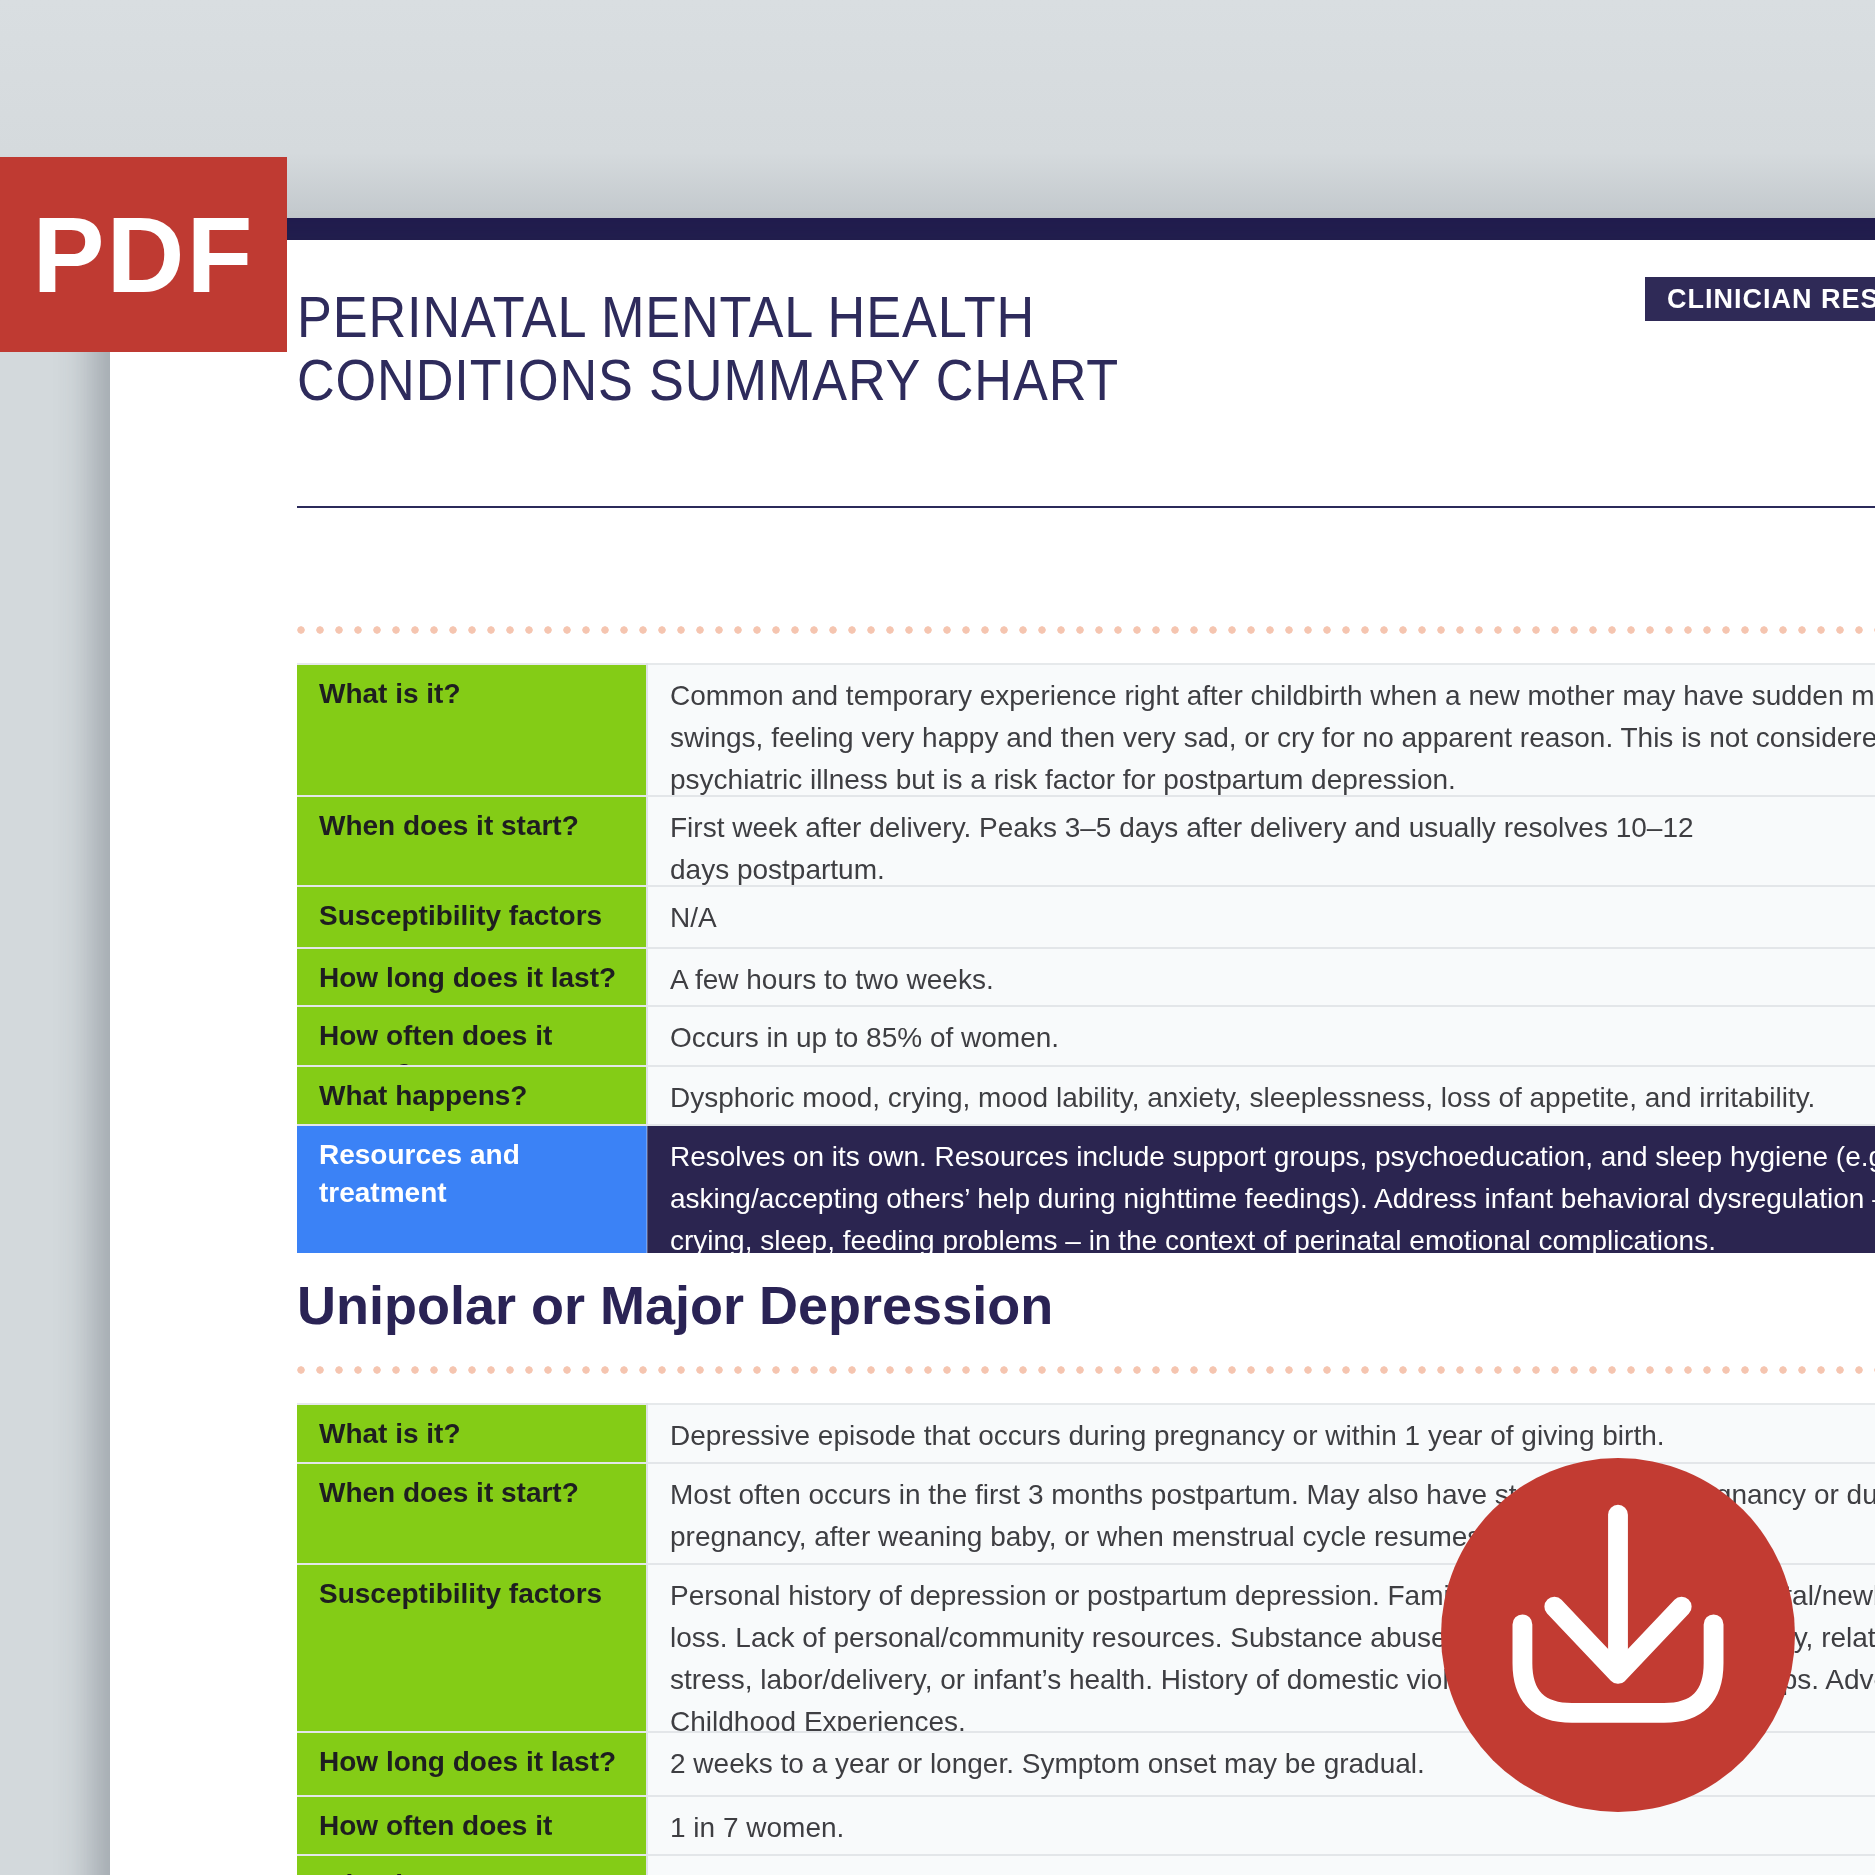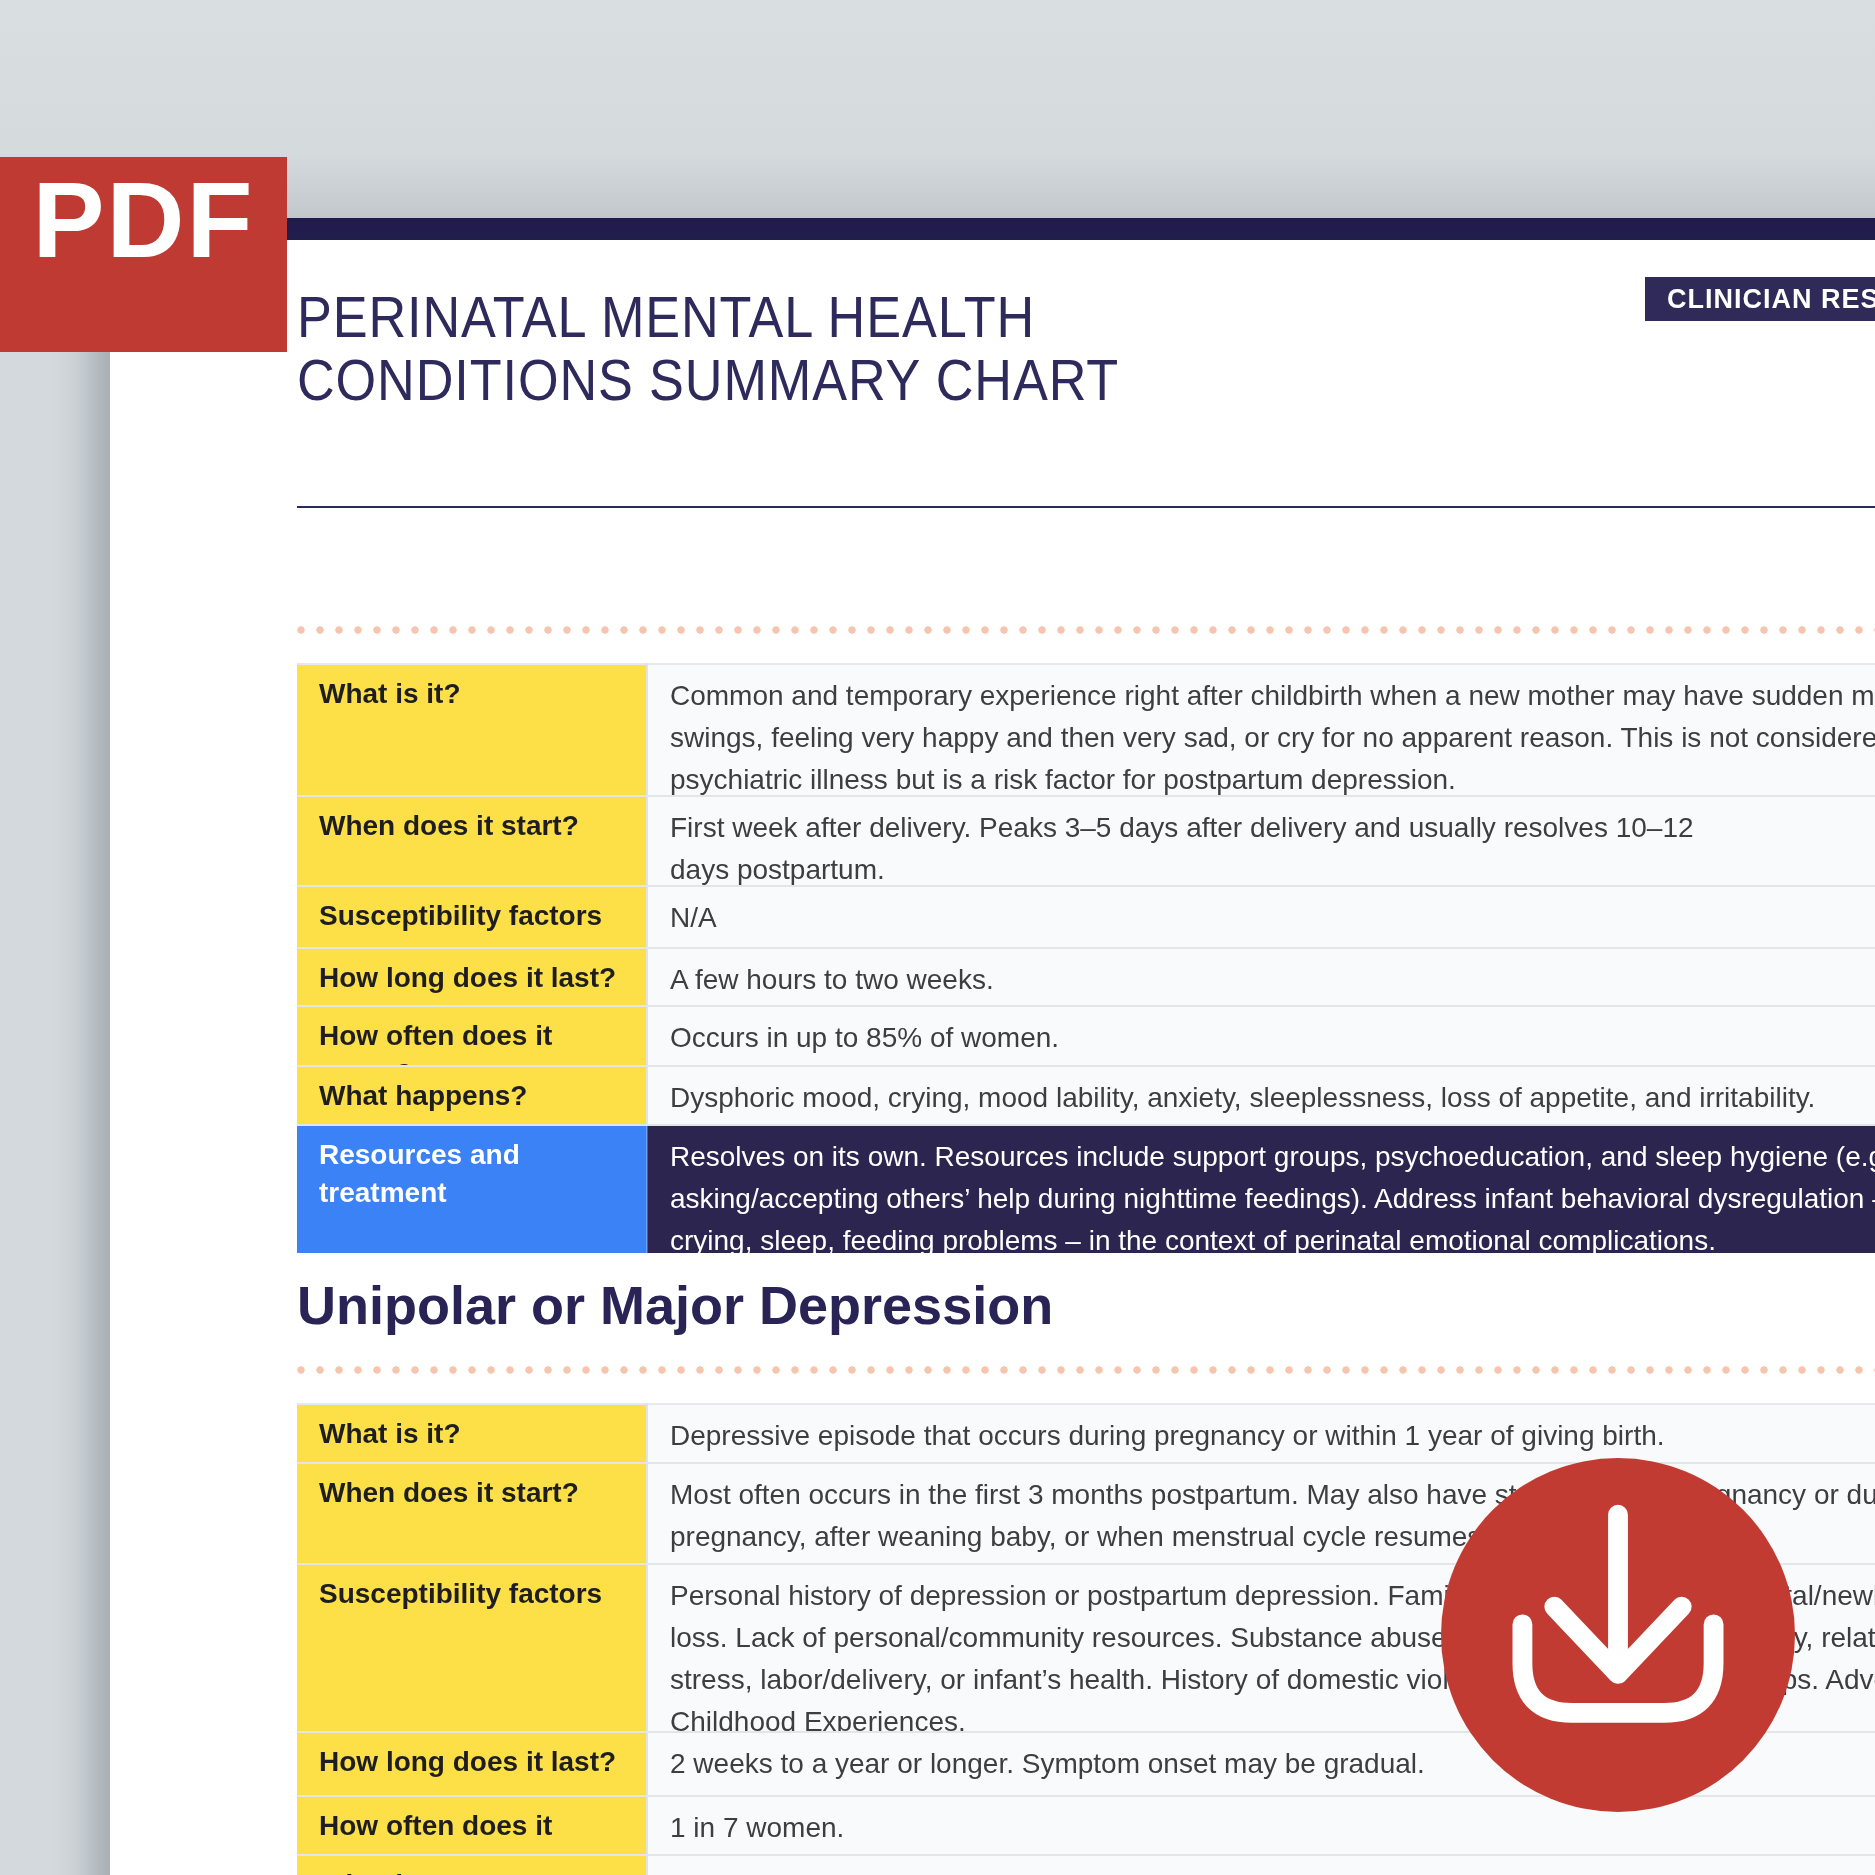--- a/index.html
+++ b/index.html
@@ -13,21 +13,21 @@
     position:absolute;left:0;top:0;width:1875px;height:218px;
     background:linear-gradient(to bottom,#d9dee1 0%,#d5dadd 70%,#c2c8cc 100%);
   }
   .navy-bar{
     position:absolute;left:0;top:218px;width:1875px;height:23px;
     background:#211c4e;
   }
   .pdf-badge{
     position:absolute;left:0;top:157px;width:287px;height:195px;
     background:#bf3a32;color:#ffffff;
-    display:flex;align-items:flex-start;justify-content:center;
+    display:flex;align-items:center;justify-content:center;
     font-size:108px;font-weight:bold;letter-spacing:2px;
     z-index:30;
   }
   
   .page{
     position:absolute;left:110px;top:240px;width:1900px;height:1700px;
     background:#ffffff;
     box-shadow:-18px 10px 34px rgba(45,55,70,0.30);
   }
   .ribbon{
@@ -57,21 +57,21 @@
     background-size:19px 8px;background-repeat:repeat-x;
   }
   
   table.chart{
     position:absolute;left:187px;border-collapse:collapse;table-layout:fixed;
     width:1691px;
     border-top:2px solid #e6e9eb;
   }
   td{padding:0;vertical-align:top;}
   td.lbl{
-    width:349px;background:#fde047;
+    width:349px;background:#84cc16;
     border-right:2px solid #dfe3e6;border-bottom:2px solid #e3e6e9;
     font-weight:bold;color:#1e1e20;font-size:28px;line-height:38px;
   }
   td.val{
     width:1342px;background:#f8fafb;
     border-bottom:2px solid #e3e6e9;
     color:#3e3e42;font-size:28px;line-height:42px;white-space:pre-line;
   }
   .cellbox{box-sizing:border-box;overflow:hidden;padding:10px 24px 0 22px;}
   tr.h132 .cellbox{height:130px;} tr.h90 .cellbox{height:88px;}

